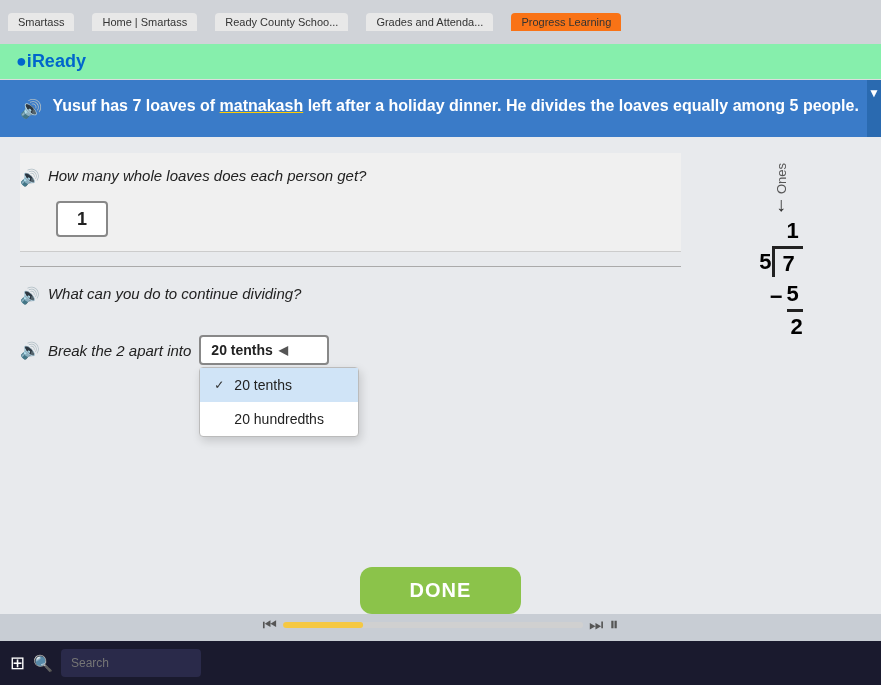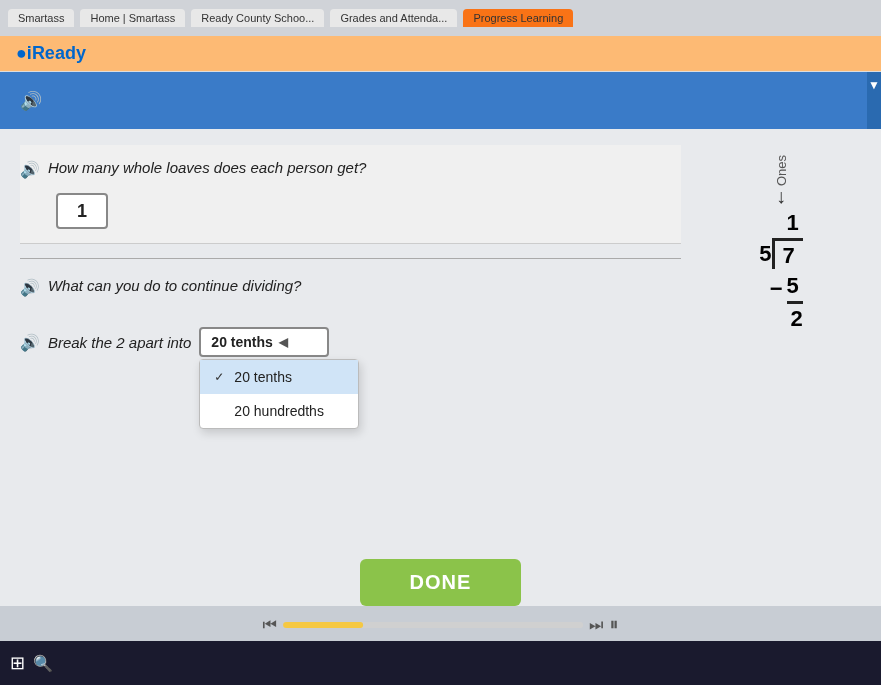--- a/index.html
+++ b/index.html
@@ -8,42 +8,42 @@
       background: #c8cdd4;
       width: 881px;
       height: 685px;
       overflow: hidden;
       position: relative;
     }
 
     
     .top-bar {
       background: #d0d3d8;
-      height: 36px;
+      height: 44px;
       display: flex;
       align-items: center;
       padding: 0 8px;
       font-size: 11px;
-      gap: 6px;
+      gap: 18px;
       color: #333;
     }
     .top-bar-tab {
       background: #e8e8e8;
       border-radius: 4px 4px 0 0;
       padding: 3px 10px;
       font-size: 11px;
       white-space: nowrap;
     }
     .top-bar-tab.active {
       background: #f97316;
     }
 
     
     .iready-header {
-      background: #fdba74;
+      background: #86efac;
       height: 36px;
       display: flex;
       align-items: center;
       padding: 0 16px;
       border-bottom: 1px solid #ddd;
     }
     .iready-logo {
       color: #0066cc;
       font-weight: bold;
       font-size: 18px;
@@ -299,21 +299,21 @@
       justify-content: center;
       align-items: center;
     }
 
     .done-button {
       background: #8bc34a;
       color: #fff;
       font-size: 20px;
       font-weight: bold;
       border: none;
-      border-radius: 6px;
+      border-radius: 12px;
       padding: 12px 50px;
       cursor: pointer;
       letter-spacing: 1px;
     }
 
     
     .taskbar {
       position: absolute;
       bottom: 0;
       left: 0;
@@ -411,20 +411,23 @@
 </div>
 
 <div class="iready-header">
   <div class="iready-logo">
     ●i<span>Ready</span>
   </div>
 </div>
 
 <div class="problem-banner">
   <span class="speaker-icon">🔊</span>
+  <div>
+    <span>Yusuf has 7 loaves of </span><span class="underline">matnakash</span><span> left after a holiday dinner. He divides the loaves equally among 5 people.</span>
+  </div>
   <div class="scroll-indicator">
     <span class="scroll-arrow">▼</span>
   </div>
 </div>
 
 <div class="main-content">
 
   <div class="left-panel">
 
     <div class="question-section">
@@ -507,13 +510,14 @@
   <div class="media-track">
     <div class="media-progress"></div>
   </div>
   <span class="media-btn">⏭</span>
   <span class="media-pause">⏸</span>
 </div>
 
 <div class="taskbar">
   <span style="color:#fff; font-size:18px;">⊞</span>
   <span style="color:#fff; font-size:16px;">🔍</span>
+  <input class="taskbar-search" type="text" placeholder="Search" style="">
 </div>
 
 </body></html>

